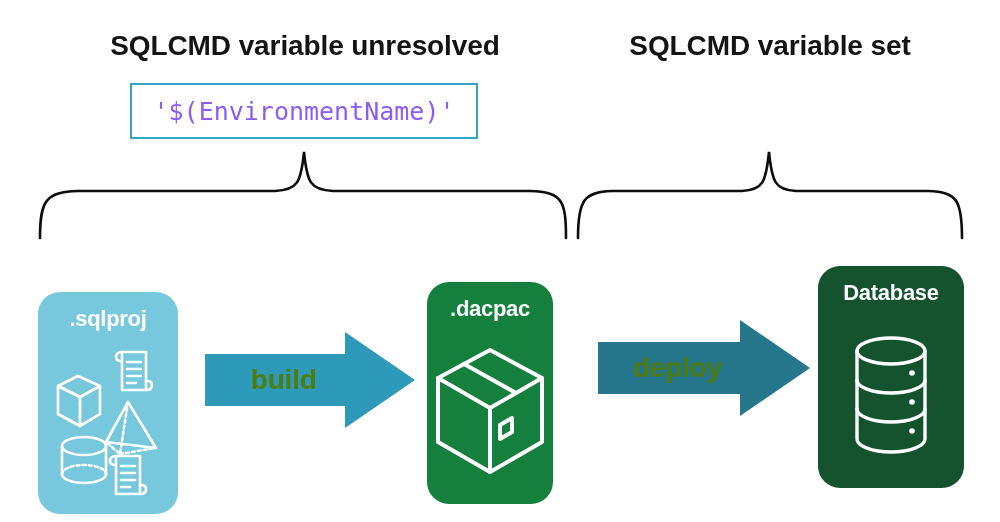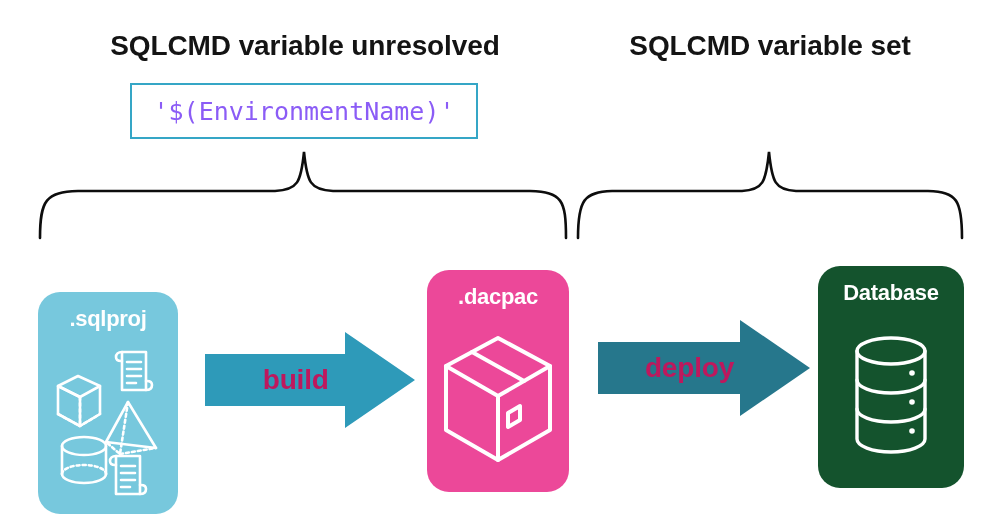--- a/index.html
+++ b/index.html
@@ -59,21 +59,21 @@
     pointer-events: none;
   }
 
   
   .stage-box {
     position: absolute;
     border-radius: 22px;
     box-sizing: border-box;
   }
   #stage-sqlproj  { left: 38px;  top: 266px; width: 140px; height: 222px; background: #77c8dd; margin-top: 26px; }
-  #stage-dacpac   { left: 427px; top: 270px; width: 142px; height: 222px; background: #ec4899; }
+  #stage-dacpac   { left: 427px; top: 282px; width: 126px; height: 222px; background: #15803d; }
   #stage-database { left: 818px; top: 266px; width: 146px; height: 222px; background: #14532d; }
 
   .stage-label {
     position: absolute;
     top: 14px;
     left: 0;
     width: 100%;
     text-align: center;
     font-family: "Liberation Sans", sans-serif;
     font-weight: bold;
@@ -107,24 +107,23 @@
     top: 0;
     left: 0;
     width: 75%;
     height: 100%;
     display: flex;
     align-items: center;
     justify-content: center;
     font-family: "Liberation Sans", sans-serif;
     font-weight: bold;
     font-size: 28px;
-    color: #be185d;
+    color: #4d7c0f;
     white-space: nowrap;
     letter-spacing: -0.2px;
-    padding-left: 12px;
   }
 </style>
 </head>
 <body>
 
 <div id="canvas">
 
   <div class="heading" id="heading-left">SQLCMD variable unresolved</div>
   <div class="heading" id="heading-right">SQLCMD variable set</div>
 

